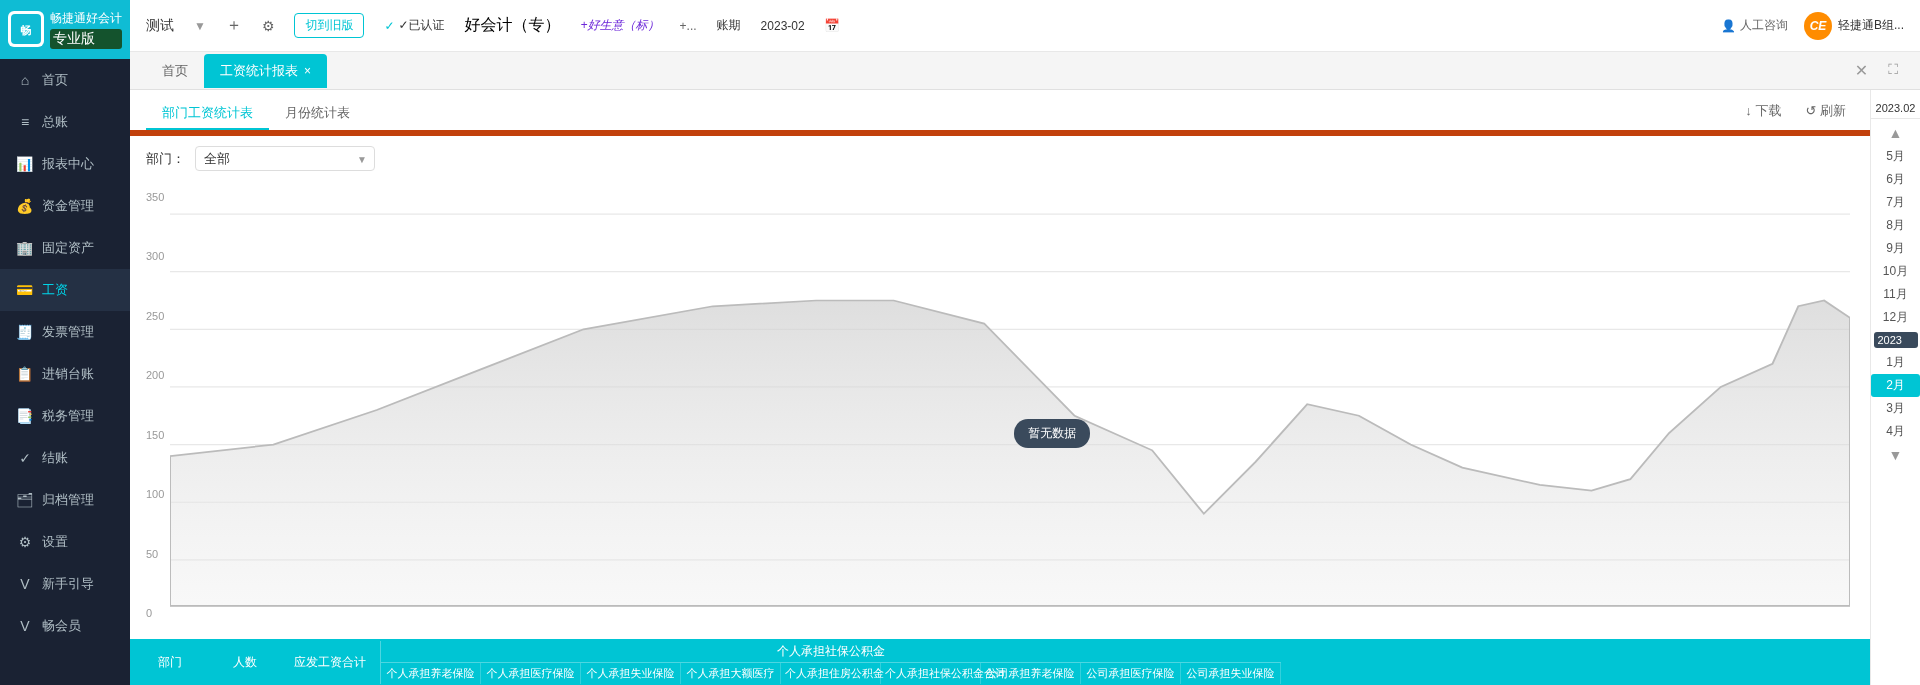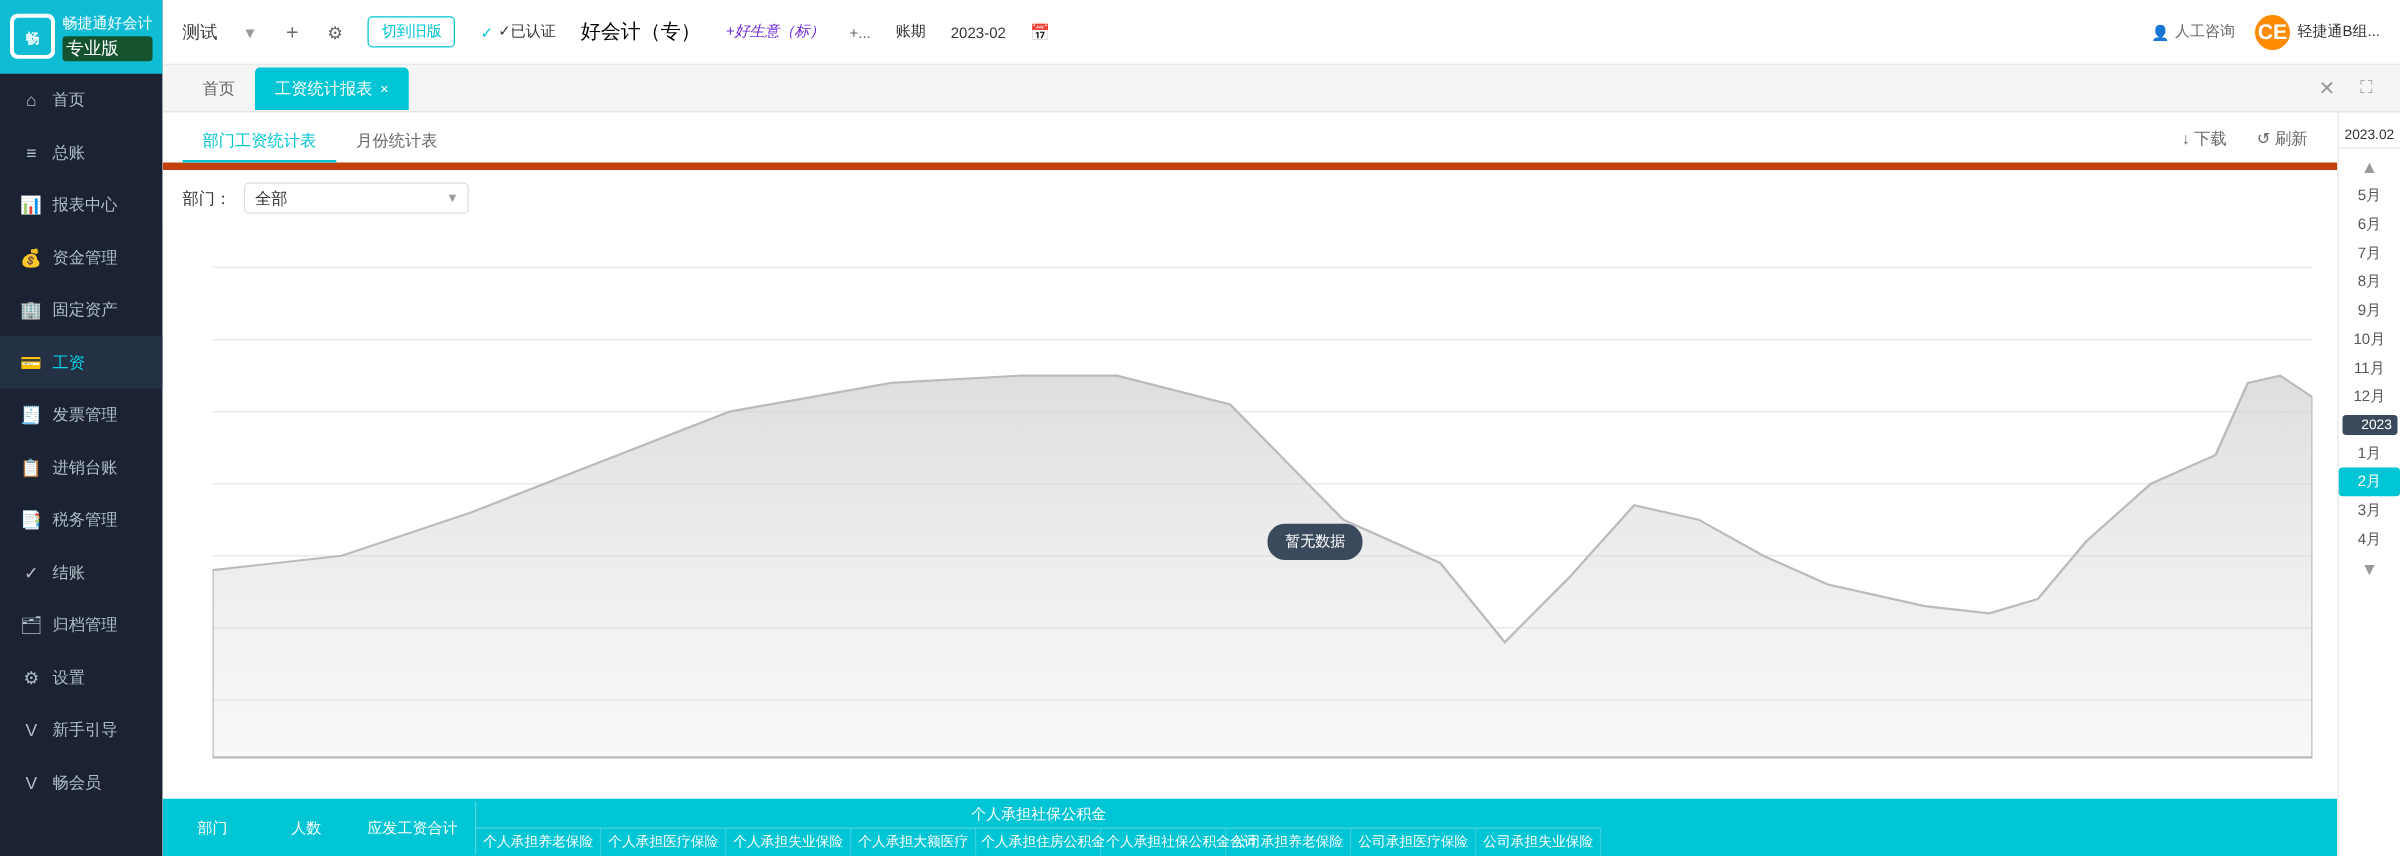--- a/index.html
+++ b/index.html
@@ -62,21 +62,21 @@
       border: 1px solid #00c5d4;
       color: #00c5d4;
       background: white;
       padding: 3px 10px;
       border-radius: 4px;
       cursor: pointer;
       font-size: 12px;
     }
     .topbar-right { margin-left: auto; display: flex; align-items: center; gap: 16px; }
     .topbar-service { display: flex; align-items: center; gap: 4px; color: #666; font-size: 12px; cursor: pointer; }
-    .topbar-avatar { width: 28px; height: 28px; background: #ff8c00; border-radius: 50%; display: flex; align-items: center; justify-content: center; color: white; font-size: 17px; font-weight: bold; }
+    .topbar-avatar { width: 28px; height: 28px; background: #ff8c00; border-radius: 50%; display: flex; align-items: center; justify-content: center; color: white; font-size: 12px; font-weight: bold; font-style: italic; }
     .topbar-username { font-size: 12px; color: #333; cursor: pointer; }
 
     
     .tabbar {
       background: #f5f5f5;
       display: flex;
       align-items: center;
       padding: 0 16px;
       border-bottom: 1px solid #e0e0e0;
       height: 38px;
@@ -373,20 +373,30 @@
         <div class="select-wrapper">
           <select class="toolbar-select">
             <option>全部</option>
           </select>
           <span class="select-arrow">▼</span>
         </div>
       </div>
 
       <div class="chart-area">
         
+        <div class="chart-y-labels">
+          <span>350</span>
+          <span>300</span>
+          <span>250</span>
+          <span>200</span>
+          <span>150</span>
+          <span>100</span>
+          <span>50</span>
+          <span>0</span>
+        </div>
         <svg class="chart-svg" viewBox="0 0 1300 380" preserveAspectRatio="none" style="margin-left:40px;width:calc(100% - 40px);">
 
           <line x1="0" y1="20" x2="1300" y2="20" stroke="#e8e8e8" stroke-width="1"></line>
           <line x1="0" y1="70" x2="1300" y2="70" stroke="#e8e8e8" stroke-width="1"></line>
           <line x1="0" y1="120" x2="1300" y2="120" stroke="#e8e8e8" stroke-width="1"></line>
           <line x1="0" y1="170" x2="1300" y2="170" stroke="#e8e8e8" stroke-width="1"></line>
           <line x1="0" y1="220" x2="1300" y2="220" stroke="#e8e8e8" stroke-width="1"></line>
           <line x1="0" y1="270" x2="1300" y2="270" stroke="#e8e8e8" stroke-width="1"></line>
           <line x1="0" y1="320" x2="1300" y2="320" stroke="#e8e8e8" stroke-width="1"></line>
           <line x1="0" y1="360" x2="1300" y2="360" stroke="#e8e8e8" stroke-width="1"></line>
@@ -430,21 +440,21 @@
       <div style="font-size:11px;color:#333;text-align:center;padding:4px 2px;border-bottom:1px solid #e8e8e8;width:100%;">2023.02</div>
       <div style="margin-top:2px;" class="right-panel-arrow">▲</div>
       <div class="right-panel-month">5月</div>
       <div class="right-panel-month">6月</div>
       <div class="right-panel-month">7月</div>
       <div class="right-panel-month">8月</div>
       <div class="right-panel-month">9月</div>
       <div class="right-panel-month">10月</div>
       <div class="right-panel-month">11月</div>
       <div class="right-panel-month">12月</div>
-      <div style="background:#3a4a5c;color:white;font-size:11px;padding:2px 4px;border-radius:3px;text-align:right;margin:3px 15px;width:44px;">2023</div>
+      <div style="background:#3a4a5c;color:white;font-size:11px;padding:2px 4px;border-radius:3px;text-align:left;margin:3px 15px;width:44px;">2023</div>
       <div class="right-panel-month">1月</div>
       <div class="right-panel-month active">2月</div>
       <div class="right-panel-month">3月</div>
       <div class="right-panel-month">4月</div>
       <div class="right-panel-arrow">▼</div>
     </div>
   </div>
 </div>
 
 </body></html>

